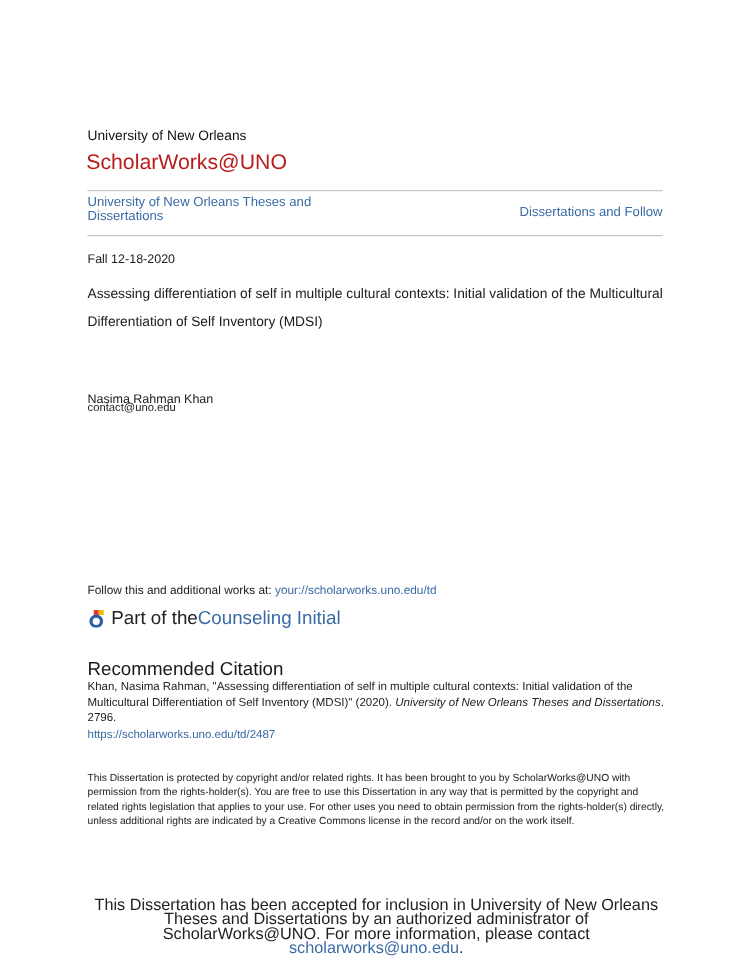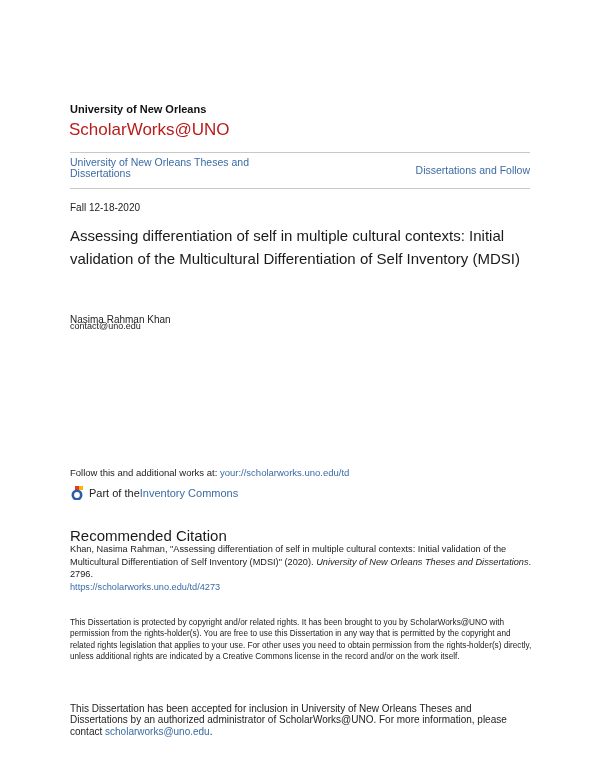--- a/index.html
+++ b/index.html
@@ -1,36 +1,36 @@
 <!DOCTYPE html>
 <html><head>
   <meta charset="utf-8">
   <style>
     html, body { margin: 0; padding: 0; background: #ffffff; }
     body { width: 600px; height: 776px; position: relative; overflow: hidden;
            font-family: "Liberation Sans", "DejaVu Sans", sans-serif; color: #1a1a1a; }
     .abs { position: absolute; }
     a, .link { color: #3a6ba5; text-decoration: none; }
-    .institution { left: 70px; top: 103px; font-size: 11px; color: #111; font-weight: bold; }
+    .institution { left: 70px; top: 103px; font-size: 11px; color: #111; }
     .repo { left: 69px; top: 120px; font-size: 17px; color: #b91c1c; }
     .hr { left: 70px; width: 460px; height: 1px; background: #c8c8c8; }
     .coll-left { left: 70px; top: 157px; width: 220px; font-size: 10.5px; line-height: 11px; color: #3a6ba5; }
     .coll-right { right: 70px; top: 164px; font-size: 10.5px; color: #3a6ba5; text-align: right; }
     .date { left: 70px; top: 202px; font-size: 10px; color: #222; }
-    .title { left: 70px; top: 224px; width: 470px; font-size: 15px; line-height: 23px; color: #1a1a1a; }
+    .title { left: 70px; top: 224px; width: 470px; font-size: 11px; line-height: 23px; color: #1a1a1a; }
     .author { left: 70px; top: 314px; font-size: 10px; color: #222; }
     .email { left: 70px; top: 321px; font-size: 9px; color: #222; }
     .follow { left: 70px; top: 467px; font-size: 9.5px; color: #222; }
-    .partof { left: 70px; top: 486px; font-size: 11px; color: #222; display: flex; align-items: center; }
+    .partof { left: 70px; top: 486px; font-size: 15px; color: #222; display: flex; align-items: center; }
     .partof .icon { width: 16px; height: 14px; margin-right: 3px; position: relative; }
     .rec-head { left: 70px; top: 527px; font-size: 15px; color: #1a1a1a; }
     .rec-body { left: 70px; top: 543px; width: 464px; font-size: 9.2px; line-height: 12.5px; color: #222; }
     .rec-body i { font-style: italic; }
     .rights { left: 70px; top: 617px; width: 462px; font-size: 8.2px; line-height: 11.3px; color: #222; }
-    .accepted { left: 70px; top: 703px; width: 462px; font-size: 10px; line-height: 11.3px; color: #222; }
+    .accepted { left: 70px; top: 718px; width: 462px; font-size: 13px; line-height: 11.3px; color: #222; text-align: center; }
   </style>
 </head>
 <body>
 
 <div class="abs institution">University of New Orleans</div>
 <div class="abs repo link">ScholarWorks@UNO</div>
 
 <div class="abs hr" style="top:152px;"></div>
 <div class="abs coll-left link">University of New Orleans Theses and Dissertations</div>
 <div class="abs coll-right link">Dissertations and Follow</div>
@@ -47,26 +47,26 @@
 
 <div class="abs partof">
   <span class="icon">
     <svg width="16" height="14" viewBox="0 0 16 14">
       <rect x="5" y="0" width="4" height="4" fill="#e23b2e"></rect>
       <rect x="9" y="0" width="4" height="4" fill="#f5b700"></rect>
       <circle cx="7" cy="9" r="4.2" fill="none" stroke="#2c5ea8" stroke-width="2.6"></circle>
     </svg>
   </span>
   <span>Part of the </span>
-    <a class="link">Inventory Commons</a>
+    <a class="link">Counseling Initial</a>
 </div>
 
 <div class="abs rec-head">Recommended Citation</div>
 <div class="abs rec-body">
   <span>Khan, Nasima Rahman, "Assessing differentiation of self in multiple cultural contexts: Initial validation of the Multicultural Differentiation of Self Inventory (MDSI)" (2020). </span><i>University of New Orleans Theses and Dissertations</i><span>. 2796.</span><br>
-  <a class="link">https://scholarworks.uno.edu/td/4273</a>
+  <a class="link">https://scholarworks.uno.edu/td/2487</a>
 </div>
 
 <div class="abs rights">This Dissertation is protected by copyright and/or related rights. It has been brought to you by ScholarWorks@UNO with permission from the rights-holder(s). You are free to use this Dissertation in any way that is permitted by the copyright and related rights legislation that applies to your use. For other uses you need to obtain permission from the rights-holder(s) directly, unless additional rights are indicated by a Creative Commons license in the record and/or on the work itself.</div>
 
 <div class="abs accepted">
   <span>This Dissertation has been accepted for inclusion in University of New Orleans Theses and Dissertations by an authorized administrator of ScholarWorks@UNO. For more information, please contact </span><a class="link">scholarworks@uno.edu</a><span>.</span>
 </div>
 
 </body></html>

